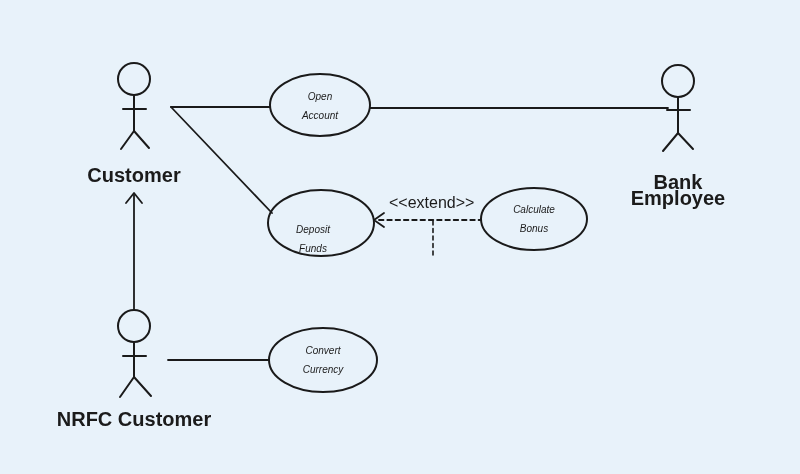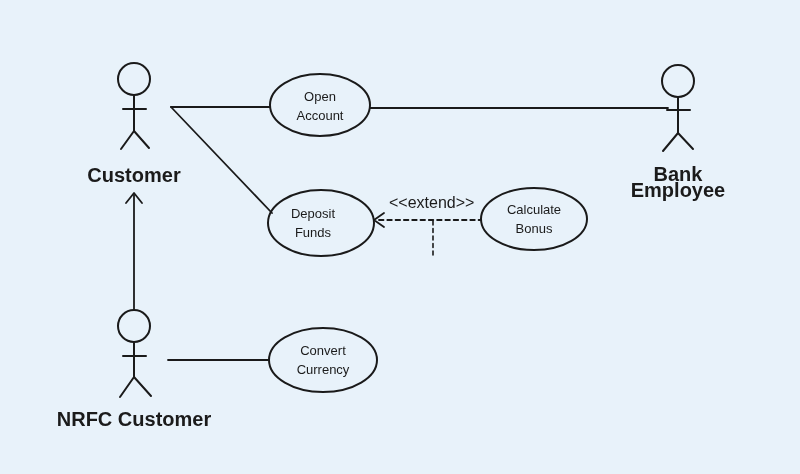--- a/index.html
+++ b/index.html
@@ -20,22 +20,23 @@
   }
   .canvas svg{position:absolute;left:0;top:0;}
   .lbl{
     position:absolute;
     color:var(--text);
     text-align:center;
     white-space:pre-line;
     user-select:none;
   }
   .uc-label{
-    font-size:13px;
+    font-size:10px;
     line-height:19px;
+    font-style:italic;
   }
   .actor-label{
     font-size:20px;
     font-weight:bold;
     line-height:16px;
   }
   .stereotype{
     font-size:16px;
     line-height:13px;
     text-align:center;
@@ -96,27 +97,27 @@
     <path d="M126 203 L134 193 L142 203" stroke-width="1.8" stroke-linejoin="round"></path>
 
     <path d="M379 220 H481" stroke-width="1.8" stroke-dasharray="4.5 3.8"></path>
     <path d="M384 213 L374 220 L384 227" stroke-width="1.8" stroke-linejoin="round"></path>
 
     <path d="M433 221 V257" stroke-width="1.6" stroke-dasharray="4 3.5"></path>
   </svg>
 
   <div class="lbl uc-label" style="left:270px;top:87px;width:100px;">Open
 Account</div>
-  <div class="lbl uc-label" style="left:271px;top:204px;width:84px;">Deposit
+  <div class="lbl uc-label" style="left:271px;top:220px;width:84px;">Deposit
 Funds</div>
   <div class="lbl uc-label" style="left:273px;top:341px;width:100px;">Convert
 Currency</div>
   <div class="lbl uc-label" style="left:484px;top:200px;width:100px;">Calculate
 Bonus</div>
 
   <div class="lbl actor-label" style="left:74px;top:167px;width:120px;">Customer</div>
-  <div class="lbl actor-label" style="left:608px;top:166px;width:140px;">Bank Employee</div>
+  <div class="lbl actor-label" style="left:608px;top:174px;width:140px;">Bank Employee</div>
   <div class="lbl actor-label" style="left:54px;top:411px;width:160px;">NRFC Customer</div>
 
   <div class="lbl stereotype" style="left:389px;top:196px;width:80px;">&lt;&lt;extend&gt;&gt;</div>
 
 
 </div>
 
 </body></html>

